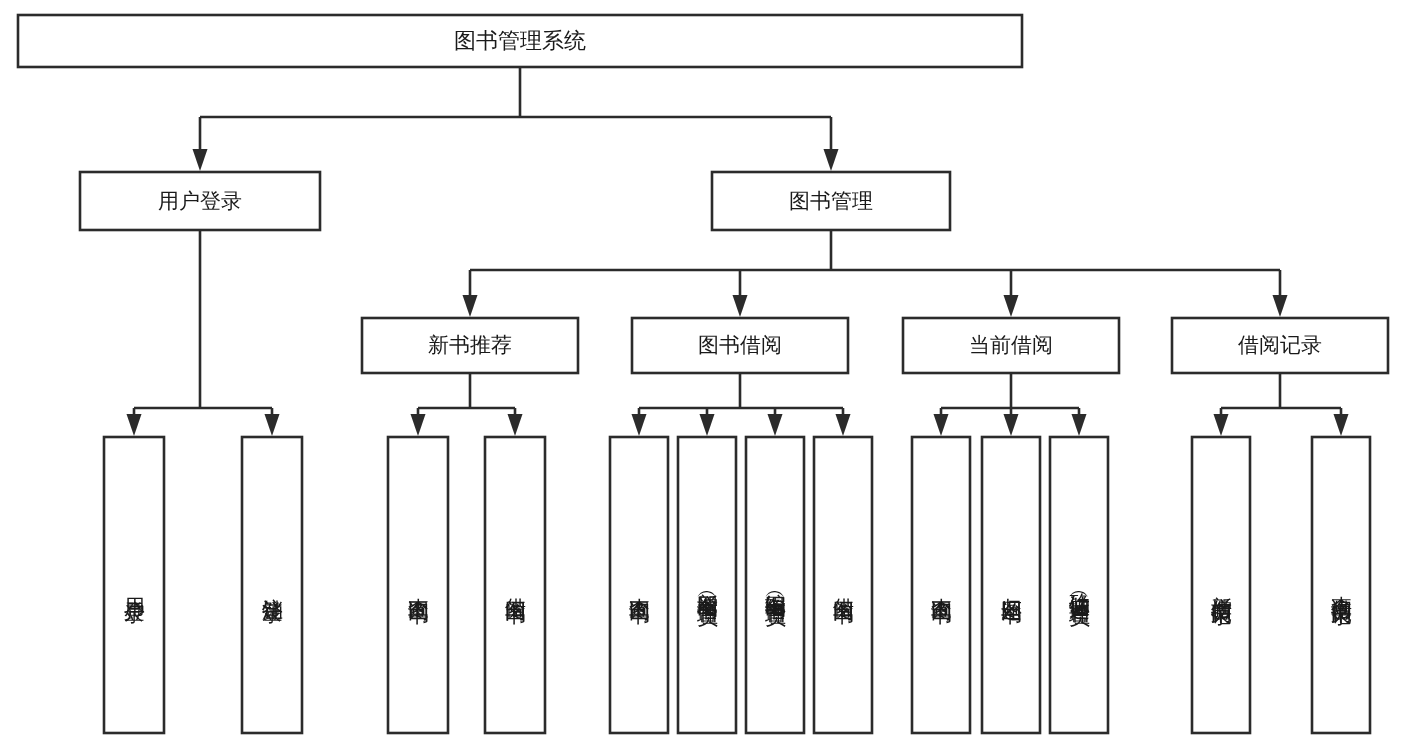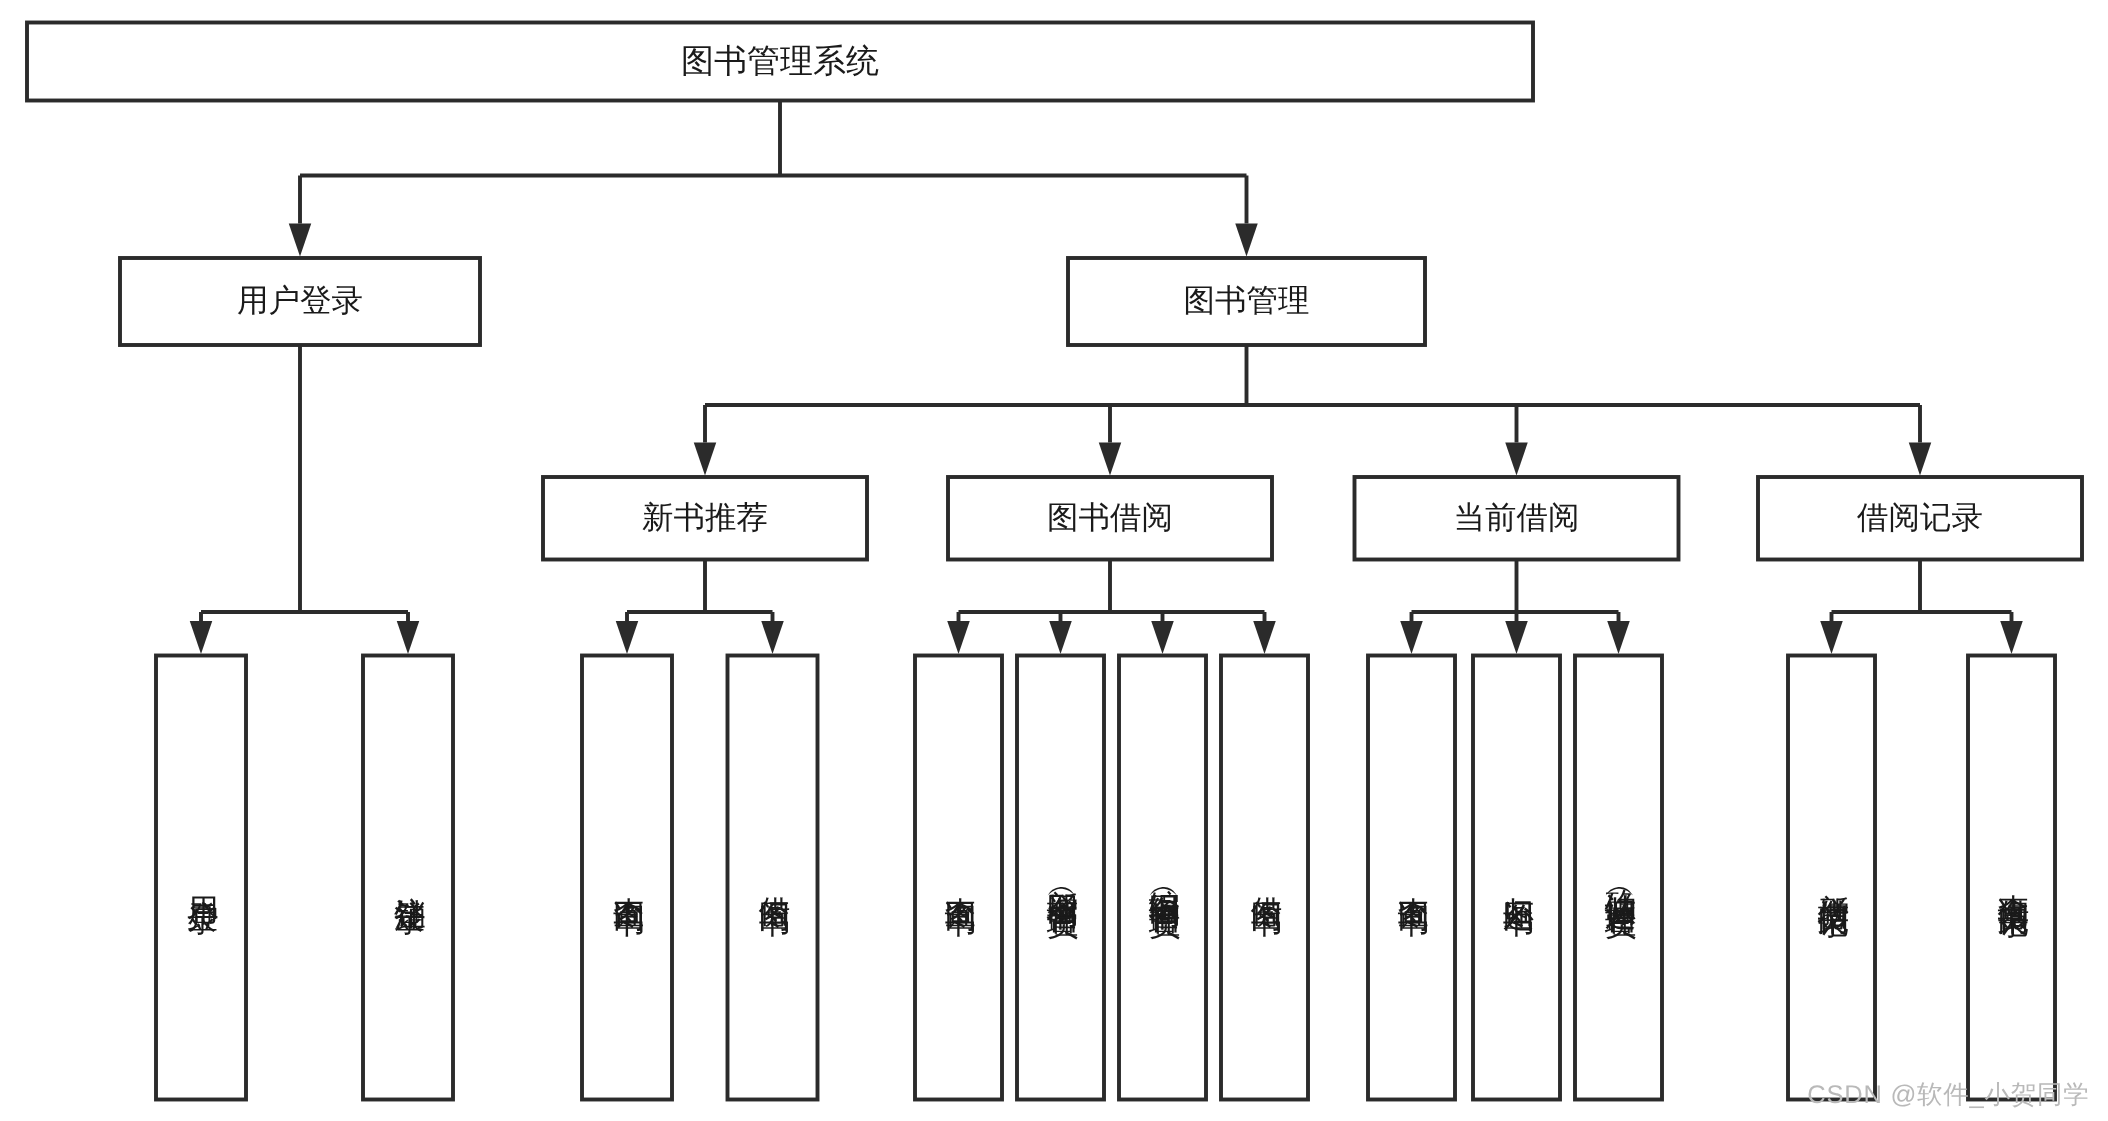--- a/index.html
+++ b/index.html
@@ -218,15 +218,14 @@
         <span class="leaf-label">确认归还（管理员）</span>
       </div>
       <div class="leaf-label-wrap" style="left: 1192px; top: 437px; width: 58px; height: 296px;">
         <span class="leaf-label">新增借阅记录</span>
       </div>
       <div class="leaf-label-wrap" style="left: 1312px; top: 437px; width: 58px; height: 296px;">
         <span class="leaf-label">查询借阅记录</span>
       </div>
     </div>
 
-  <div class="watermark">CSDN @软件_小贺同学</div>
 
 </div>
 
 </body></html>

